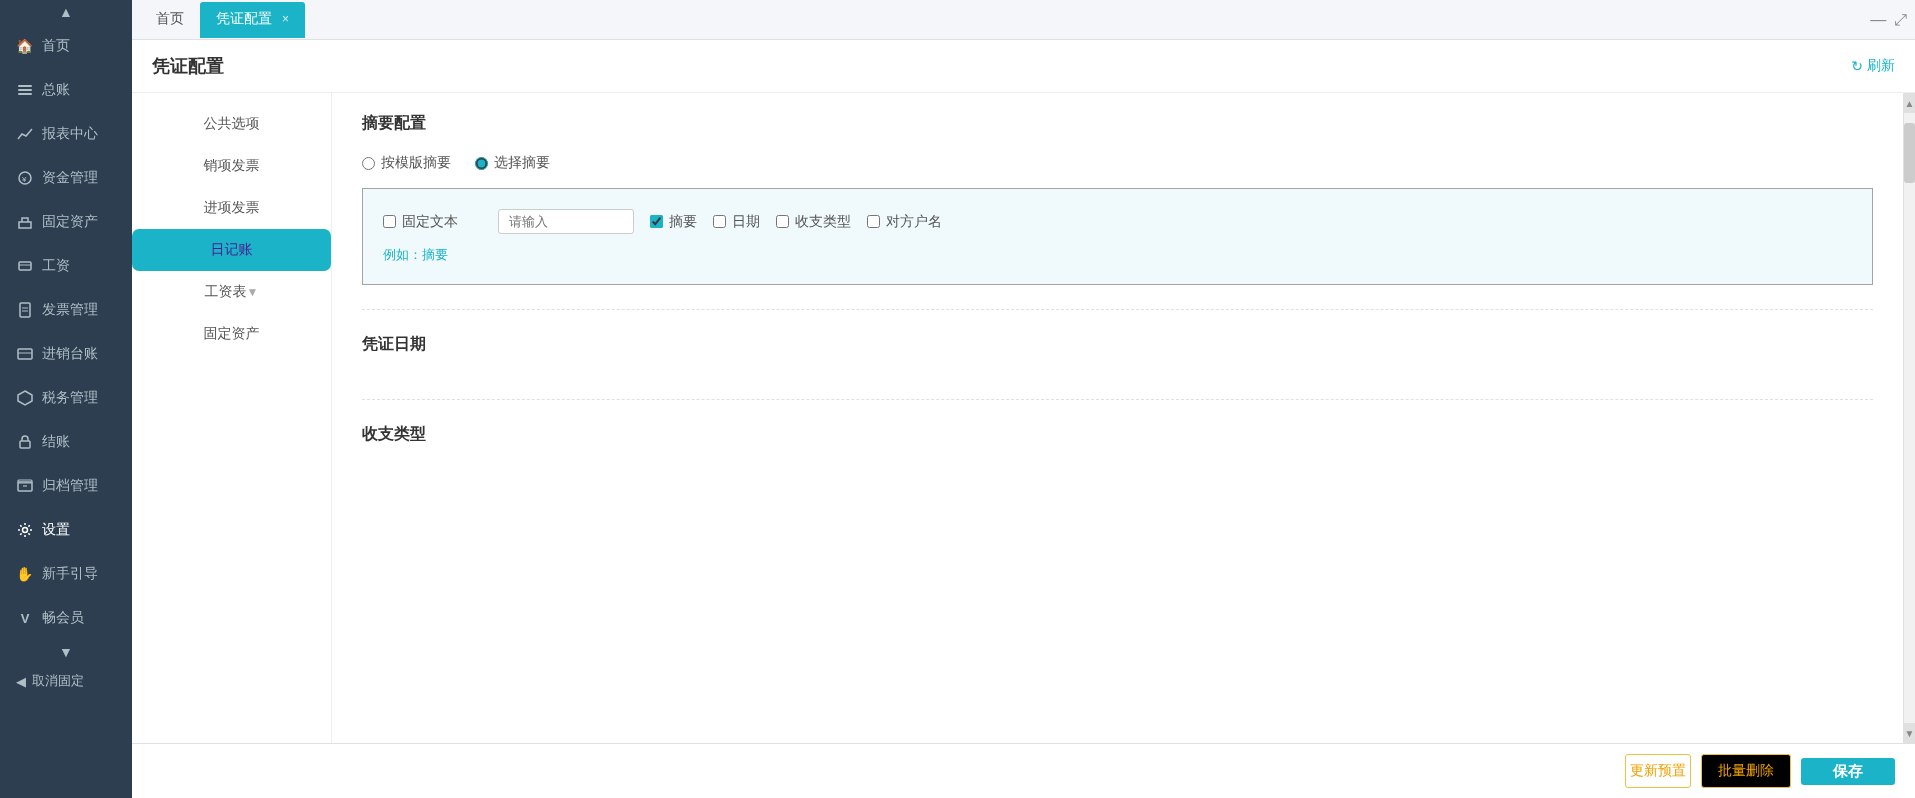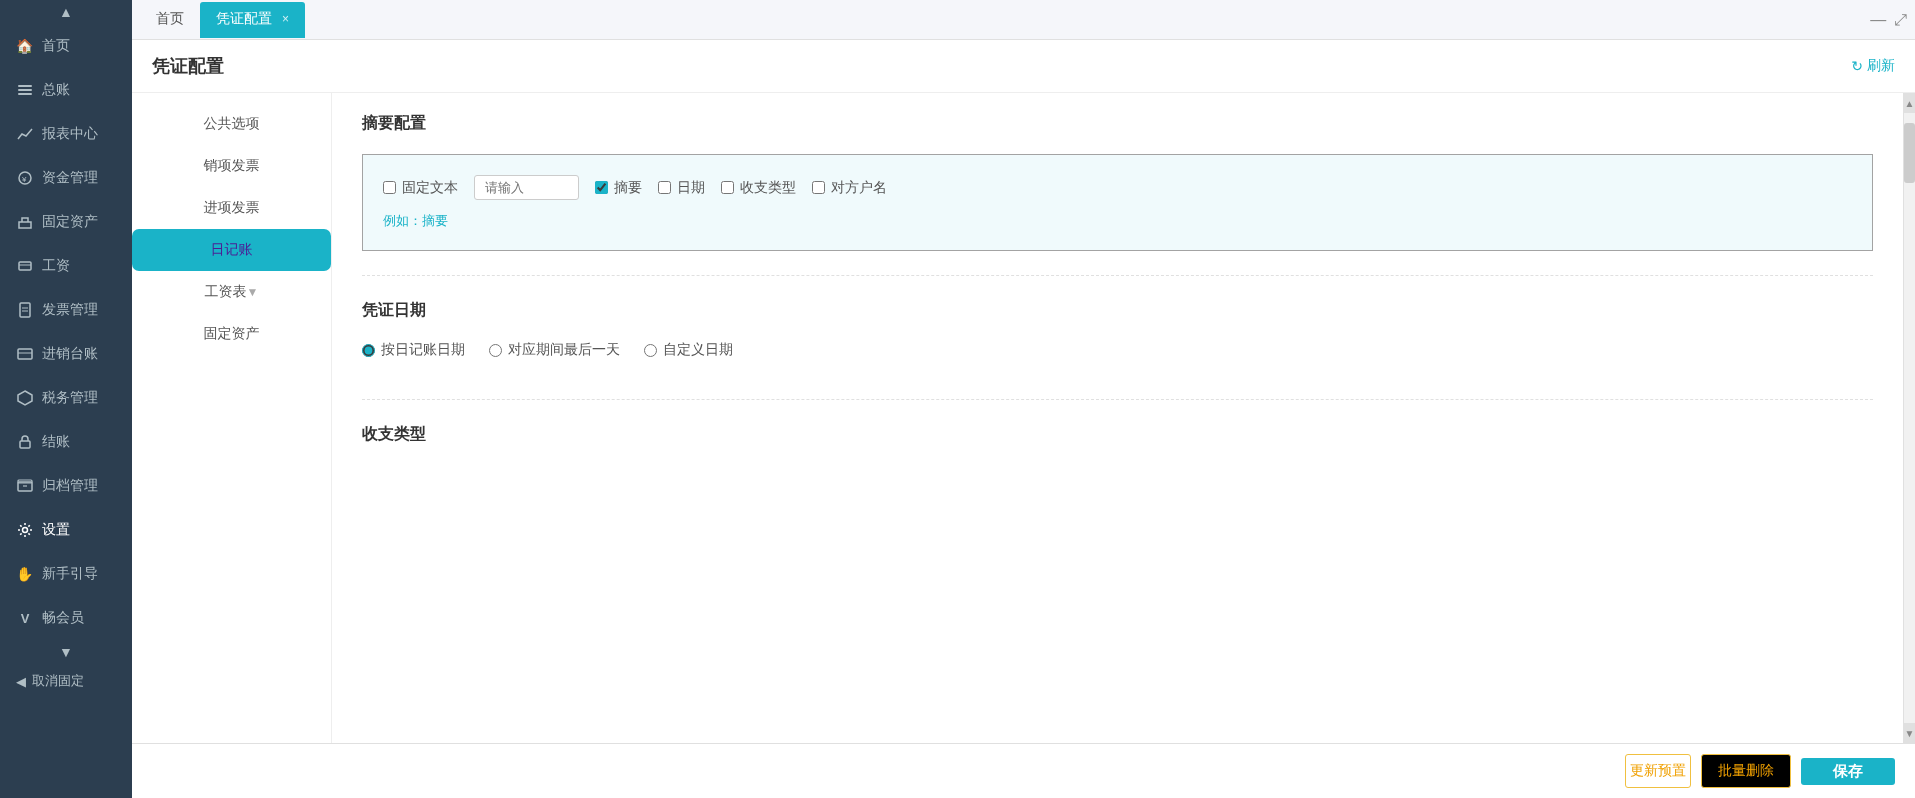--- a/index.html
+++ b/index.html
@@ -222,21 +222,22 @@
     .checkbox-label input[type="checkbox"] {
       accent-color: #1ab3c8;
     }
     .text-input {
       border: 1px solid #ccc;
       border-radius: 3px;
       padding: 4px 10px;
       font-size: 13px;
       color: #aaa;
       outline: none;
-      width: 105px;
+      width: 136px;
+      margin-left: 24px;
     }
     .example-text {
       color: #1ab3c8;
       font-size: 13px;
     }
 
     
     .bottom-bar {
       background: #fff;
       border-top: 1px solid #e0e0e0;
@@ -488,20 +489,30 @@
         <div class="left-nav-item">
           <span>固定资产</span>
         </div>
       </div>
 
       <div class="right-content">
 
         <div class="section">
           <div class="section-title">摘要配置</div>
 
+          <div class="radio-group">
+            <label class="radio-label">
+              <input type="radio" name="summary-mode" style="">
+              <span>按模版摘要</span>
+            </label>
+            <label class="radio-label">
+              <input type="radio" name="summary-mode" checked="" style="">
+              <span>选择摘要</span>
+            </label>
+          </div>
 
           <div class="summary-box">
             <div class="checkbox-row">
               <label class="checkbox-label">
                 <input type="checkbox" style="">
                 <span>固定文本</span>
               </label>
               <input type="text" class="text-input" placeholder="请输入" style="">
               <label class="checkbox-label">
                 <input type="checkbox" checked="" style="">
@@ -521,34 +532,20 @@
               </label>
             </div>
             <div>
               <span class="example-text">例如：摘要</span>
             </div>
           </div>
         </div>
 
         <div class="section">
           <div class="section-title">凭证日期</div>
-          <div class="radio-group">
-            <label class="radio-label">
-              <input type="radio" name="date-mode" checked="" style="">
-              <span>按日记账日期</span>
-            </label>
-            <label class="radio-label">
-              <input type="radio" name="date-mode" style="">
-              <span>对应期间最后一天</span>
-            </label>
-            <label class="radio-label">
-              <input type="radio" name="date-mode" style="">
-              <span>自定义日期</span>
-            </label>
-          </div>
         </div>
 
 
         <div class="section">
           <div class="section-title">收支类型</div>
         </div>
 
       </div>
     </div>
 

